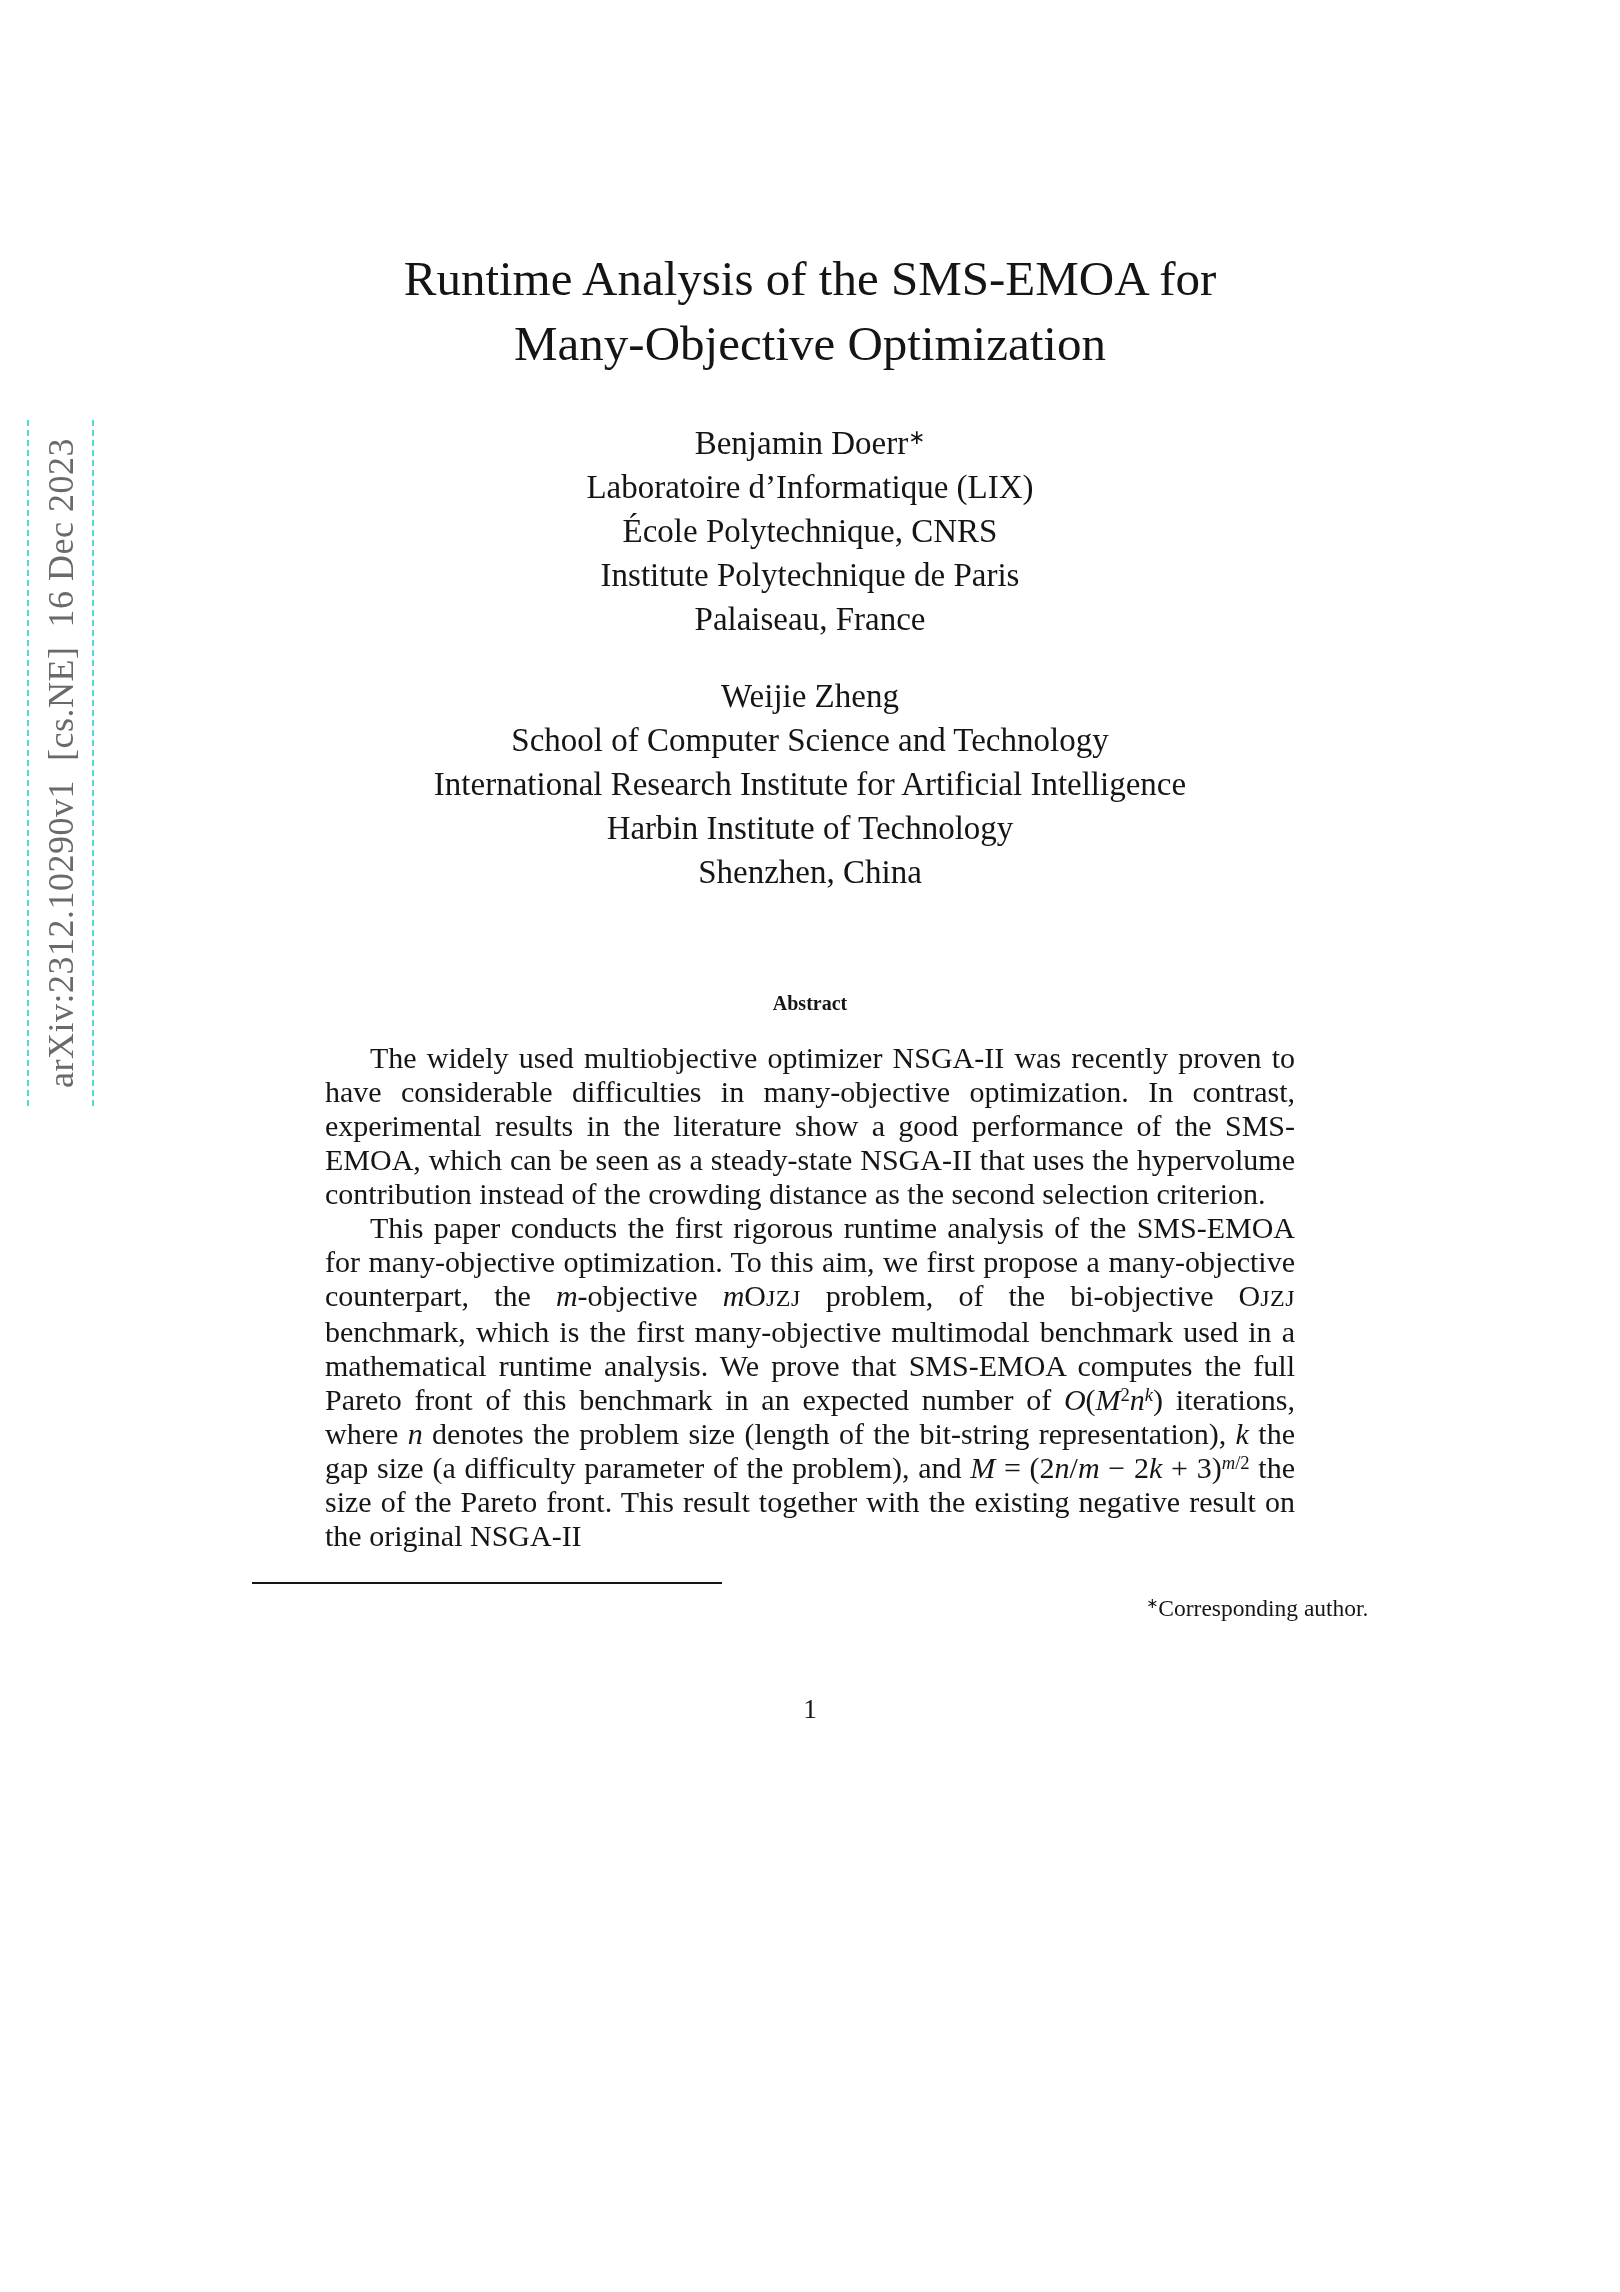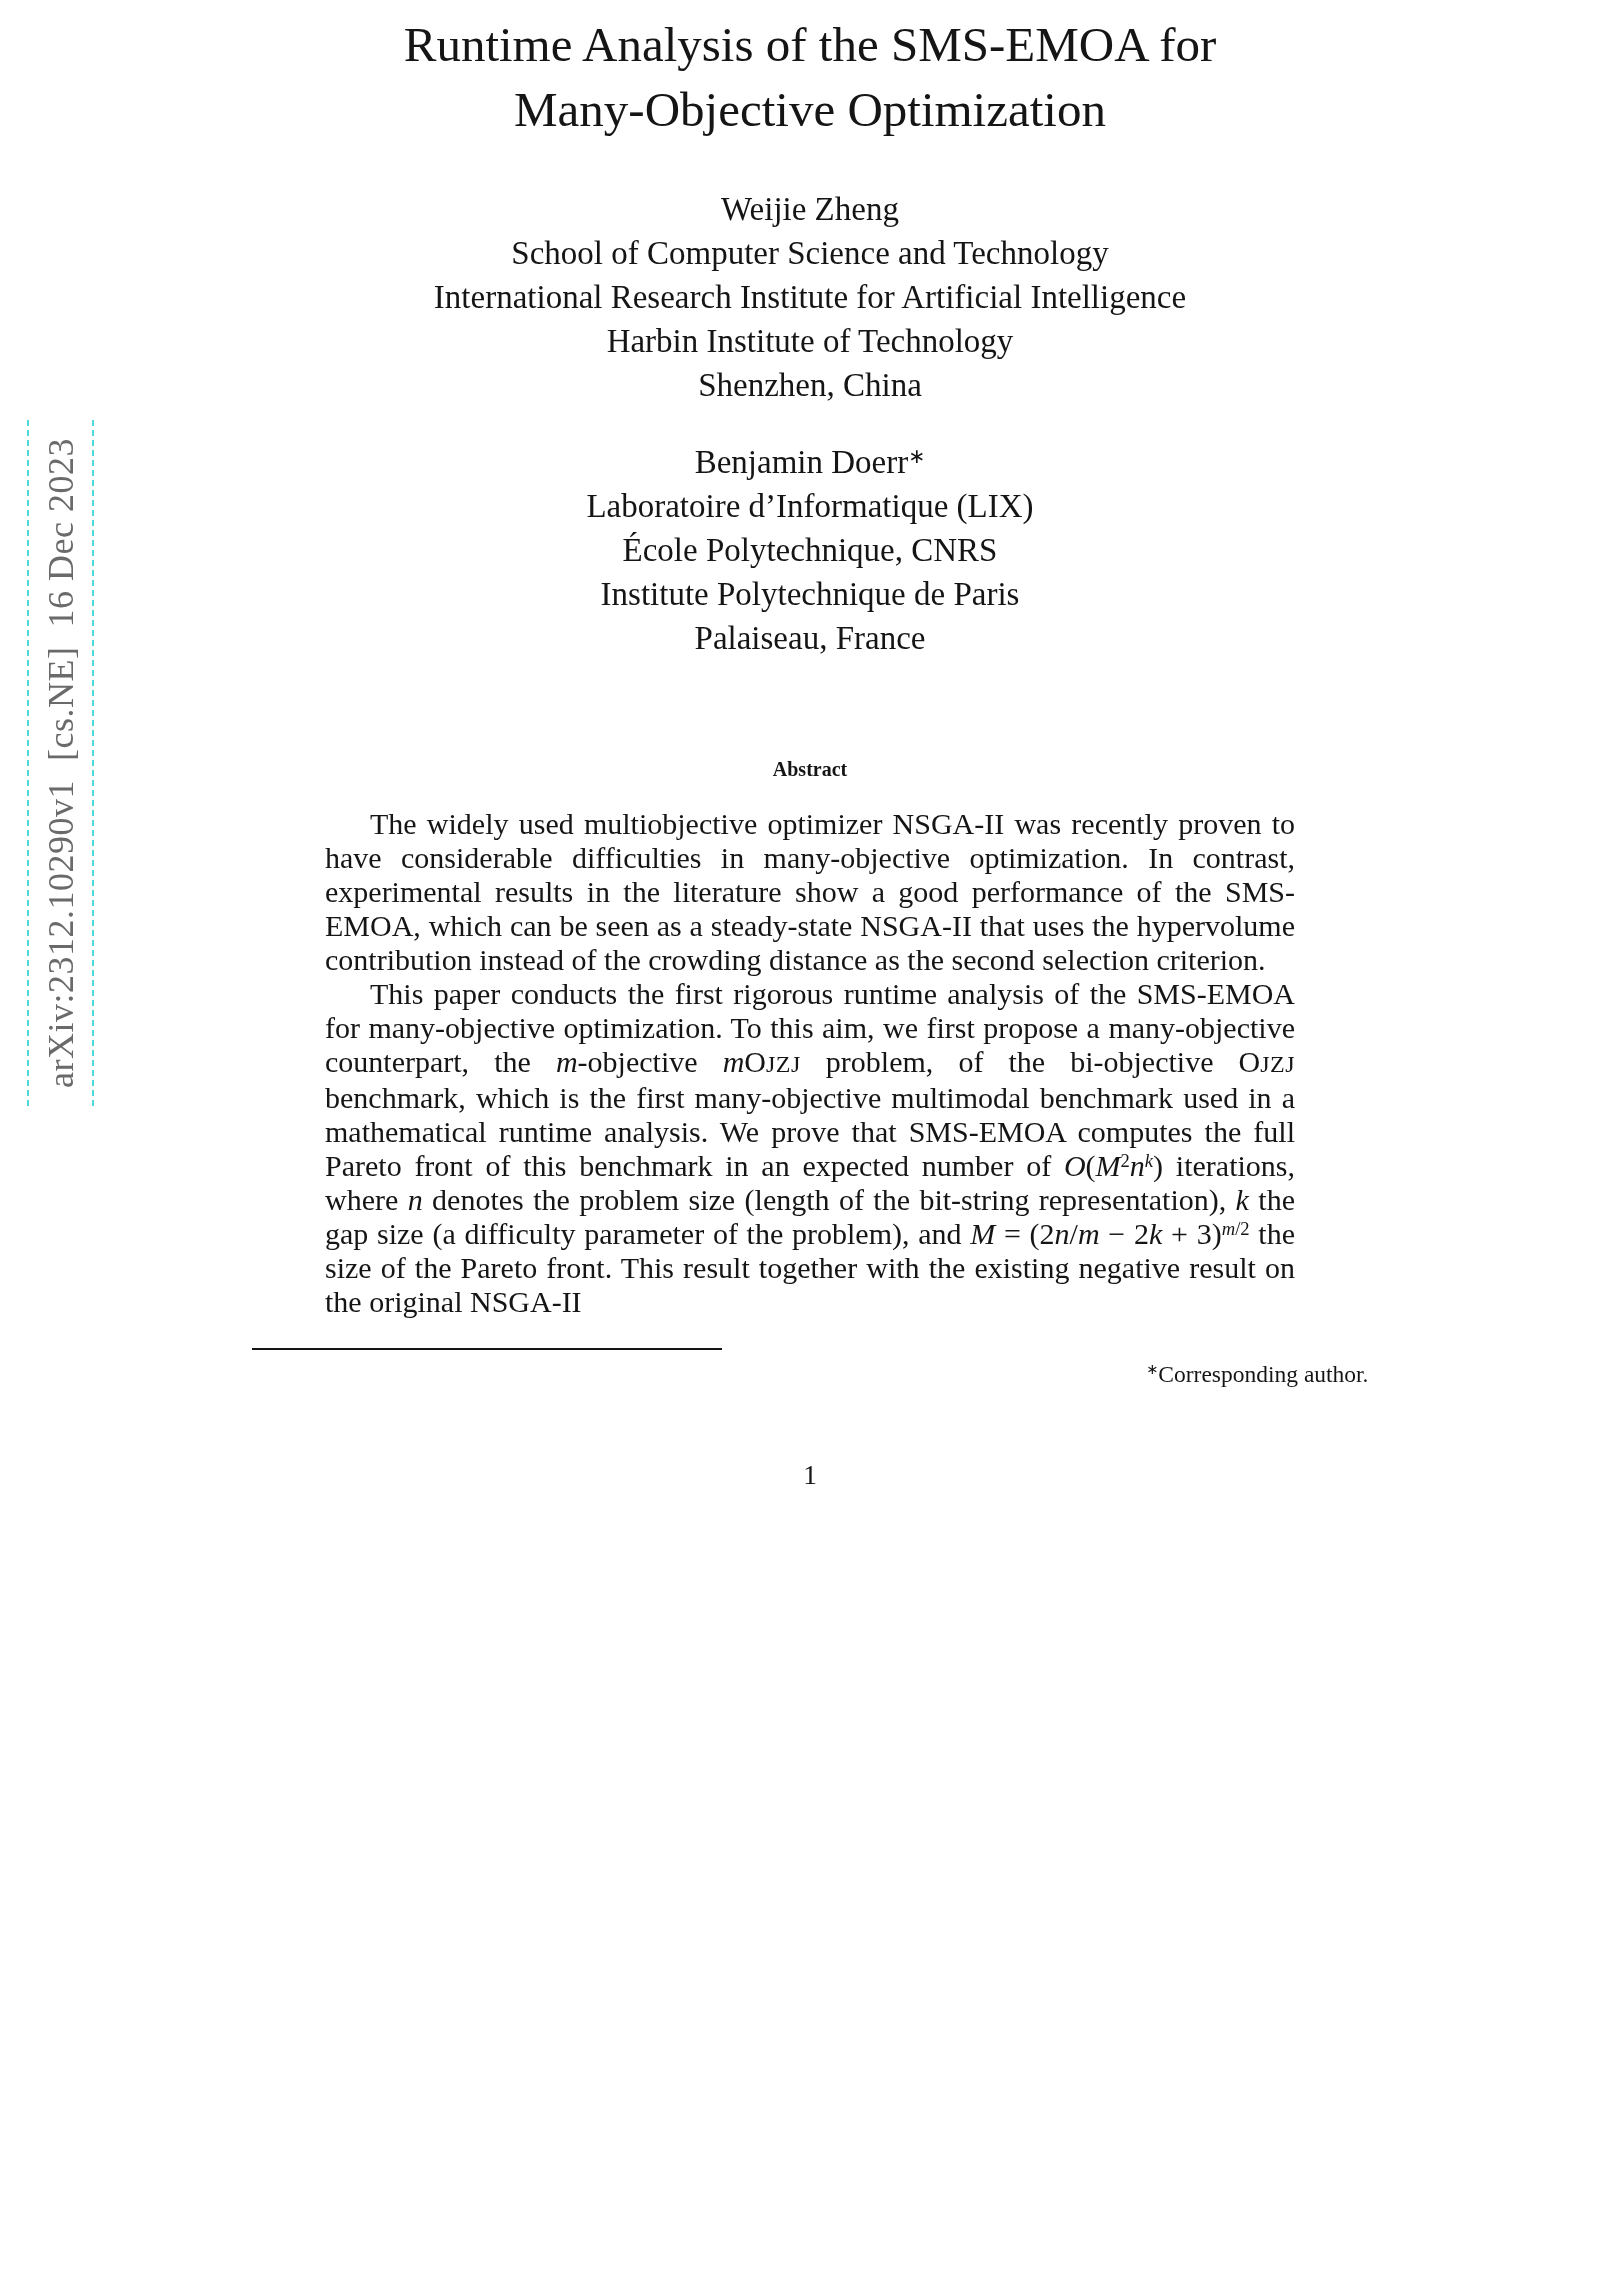--- a/index.html
+++ b/index.html
@@ -46,21 +46,22 @@
     white-space: pre;
     font-size: 36px;
     color: #6a6a6a;
     font-family: "Liberation Serif", serif;
     letter-spacing: 0.5px;
   }
 
   
   .content {
     width: 1117px;
-    margin: 13px auto;
+    margin: 0 auto;
+    padding-top: 247px;
   }
   .title {
     font-size: 49px;
     font-weight: normal;
     text-align: center;
     margin: 0 0 45px 0;
     line-height: 1.32;
   }
   .title-line { display: block; }
 
@@ -132,33 +133,33 @@
   </div>
 
   <main class="content">
 
     <h1 class="title">
       <span class="title-line">Runtime Analysis of the SMS-EMOA for</span>
       <span class="title-line">Many-Objective Optimization</span>
     </h1>
 
     <section class="author-block">
+      <div class="author-name">Benjamin Doerr<sup>∗</sup></div>
+      <div class="author-line">Laboratoire d’Informatique (LIX)</div>
+      <div class="author-line">École Polytechnique, CNRS</div>
+      <div class="author-line">Institute Polytechnique de Paris</div>
+      <div class="author-line">Palaiseau, France</div>
+    </section>
+
+    <section class="author-block">
       <div class="author-name">Weijie Zheng</div>
       <div class="author-line">School of Computer Science and Technology</div>
       <div class="author-line">International Research Institute for Artificial Intelligence</div>
       <div class="author-line">Harbin Institute of Technology</div>
       <div class="author-line">Shenzhen, China</div>
-    </section>
-
-    <section class="author-block">
-      <div class="author-name">Benjamin Doerr<sup>∗</sup></div>
-      <div class="author-line">Laboratoire d’Informatique (LIX)</div>
-      <div class="author-line">École Polytechnique, CNRS</div>
-      <div class="author-line">Institute Polytechnique de Paris</div>
-      <div class="author-line">Palaiseau, France</div>
     </section>
 
     <section class="abstract">
       <h2 class="abstract-heading">Abstract</h2>
       <p class="abstract-para">The widely used multiobjective optimizer NSGA-II was recently proven to have considerable difficulties in many-objective optimization. In contrast, experimental results in the literature show a good performance of the SMS-EMOA, which can be seen as a steady-state NSGA-II that uses the hypervolume contribution instead of the crowding distance as the second selection criterion.</p>
       <p class="abstract-para">This paper conducts the first rigorous runtime analysis of the SMS-EMOA for many-objective optimization. To this aim, we first propose a many-objective counterpart, the <i>m</i>-objective <i>m</i>O<span class="sc">JZJ</span> problem, of the bi-objective O<span class="sc">JZJ</span> benchmark, which is the first many-objective multimodal benchmark used in a mathematical runtime analysis. We prove that SMS-EMOA computes the full Pareto front of this benchmark in an expected number of <i>O</i>(<i>M</i><sup>2</sup><i>n</i><sup><i>k</i></sup>) iterations, where <i>n</i> denotes the problem size (length of the bit-string representation), <i>k</i> the gap size (a difficulty parameter of the problem), and <i>M</i> = (2<i>n</i>/<i>m</i> − 2<i>k</i> + 3)<sup><i>m</i>/2</sup> the size of the Pareto front. This result together with the existing negative result on the original NSGA-II</p>
     </section>
 
     <footer class="footnote-area">
       <div class="footnote-rule"></div>

